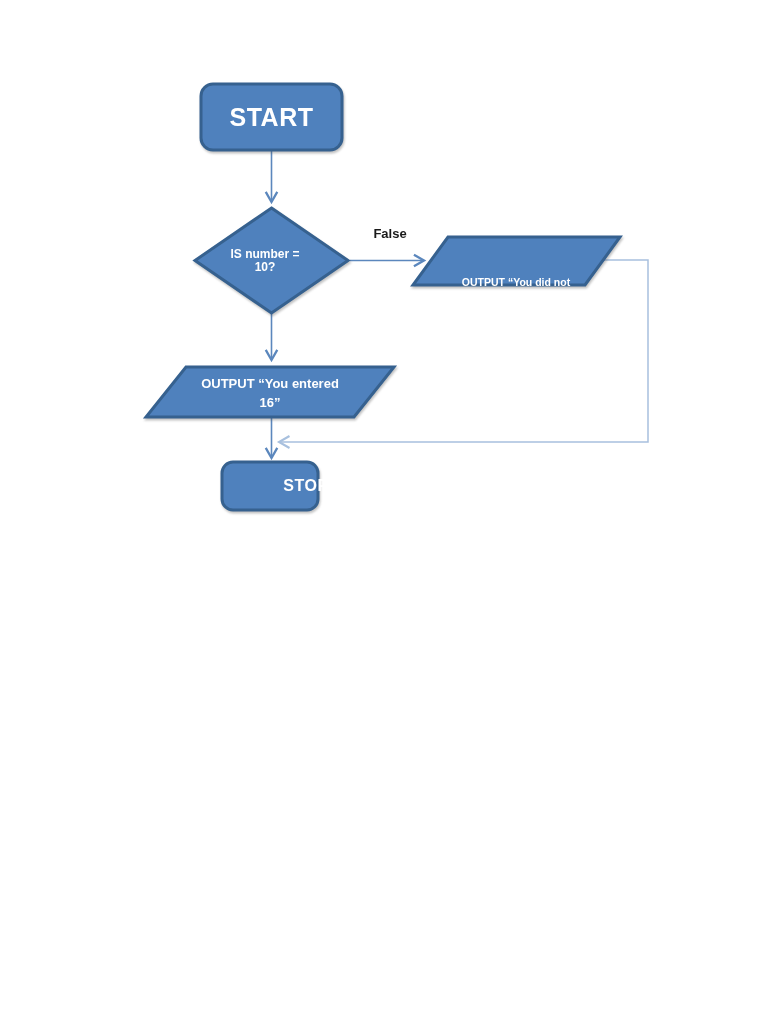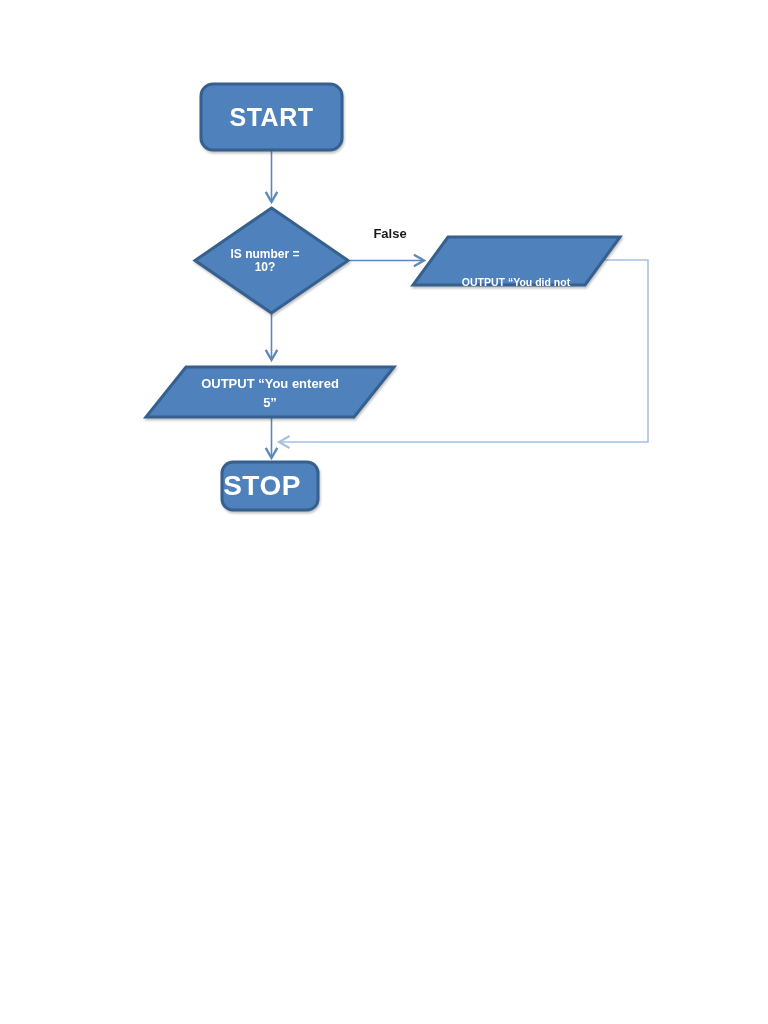--- a/index.html
+++ b/index.html
@@ -21,21 +21,21 @@
     text-align: center;
     font-weight: 700;
     color: #ffffff;
     pointer-events: none;
   }
   #lbl-start   { left: 201px; top: 84px;  width: 141px; height: 66px; font-size: 25px; letter-spacing: 0.5px; }
   #lbl-decision{ left: 221px; top: 243px; width: 88px;  height: 36px; font-size: 12px; line-height: 13px; }
   #lbl-false   { left: 360px; top: 224px; width: 60px;  height: 18px; font-size: 13px; color: #1a1a1a; }
   #lbl-output-false { left: 452px; top: 246px; width: 128px; height: 32px; font-size: 10.5px; line-height: 15px; margin-top: 28px; }
   #lbl-output-true  { left: 193px; top: 373px; width: 154px; height: 40px; font-size: 13px; line-height: 19px; }
-  #lbl-stop    { left: 222px; top: 462px; width: 80px;  height: 48px; font-size: 28px; letter-spacing: 0.5px; }
+  #lbl-stop    { left: 222px; top: 462px; width: 80px;  height: 48px; font-size: 16px; letter-spacing: 0.5px; padding-left: 44px; }
 </style>
 </head>
 <body>
 
 <div id="canvas">
 
   <svg id="diagram-svg" width="768" height="1024" viewBox="0 0 768 1024">
     <defs>
       <marker id="arrowMain" viewBox="0 0 10 10" refX="8" refY="5" markerWidth="9" markerHeight="9" orient="auto-start-reverse">
         <path d="M1,1 L8,5 L1,9" fill="none" stroke-width="1.6" stroke="#5B87BD"></path>
@@ -59,16 +59,16 @@
   </svg>
 
   <div class="node-label" id="lbl-start">START</div>
 
   <div class="node-label" id="lbl-decision">IS number = 10?</div>
 
   <div class="node-label" id="lbl-false">False</div>
 
   <div class="node-label" id="lbl-output-false">OUTPUT “You did not enter 10”</div>
 
-  <div class="node-label" id="lbl-output-true">OUTPUT “You entered 5”</div>
+  <div class="node-label" id="lbl-output-true">OUTPUT “You entered 16”</div>
 
   <div class="node-label" id="lbl-stop">STOP</div>
 </div>
 
 </body></html>

